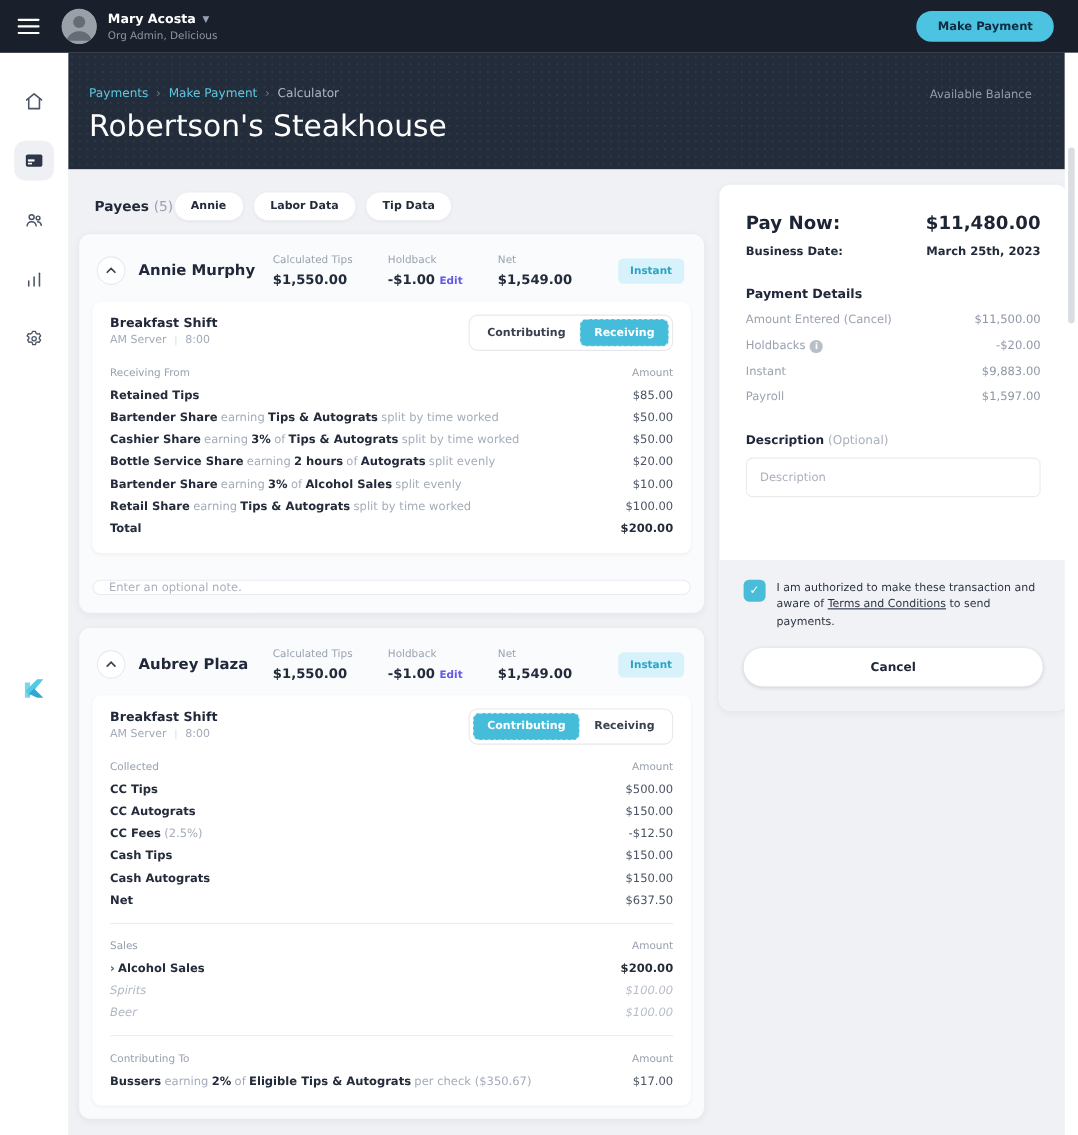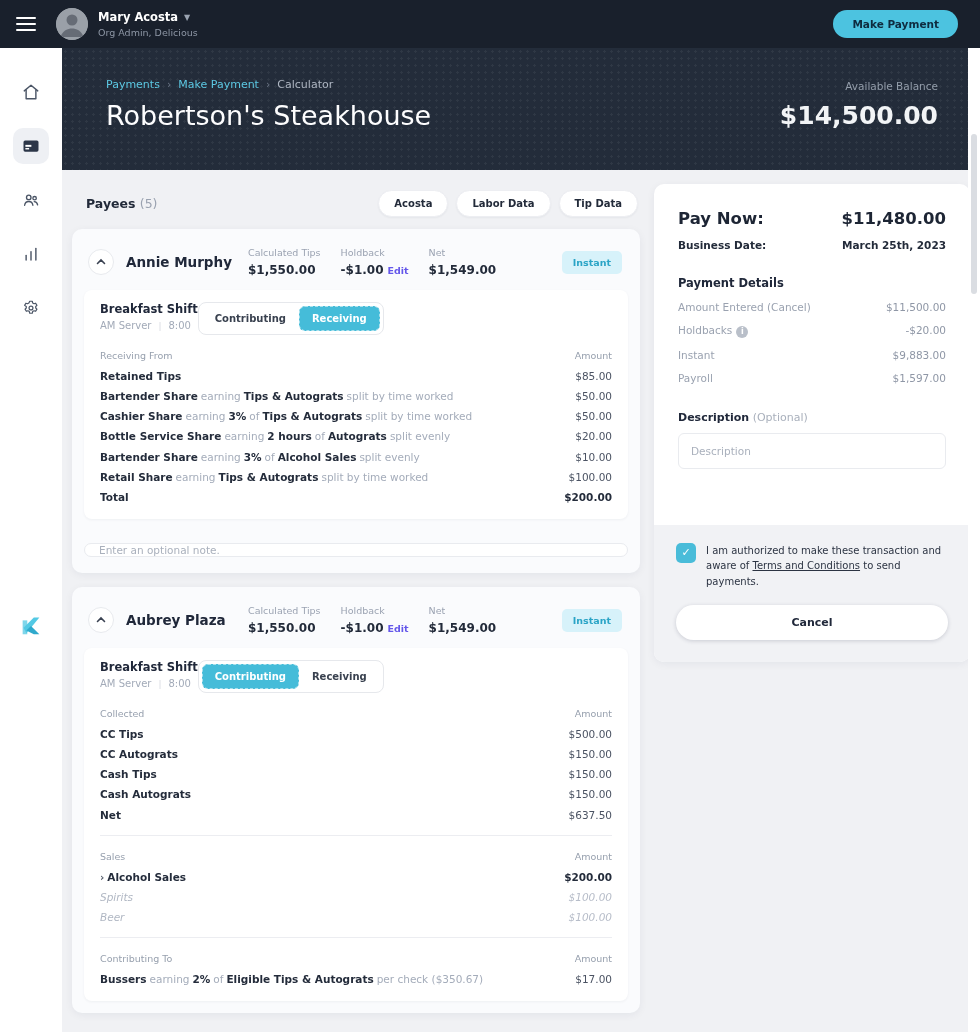--- a/index.html
+++ b/index.html
@@ -18,56 +18,56 @@
   .mk-pay{margin-left:auto;background:#4cc3e0;color:#0e2b3f;font-size:10.5px;font-weight:bold;border:none;border-radius:15px;padding:8px 19px;cursor:pointer}
 
   
   .sidebar{position:absolute;left:0;top:48px;bottom:0;width:62px;background:#fff;display:flex;flex-direction:column;align-items:center;padding-top:26px;gap:18px;z-index:2}
   .side-item{width:36px;height:36px;display:flex;align-items:center;justify-content:center;border-radius:10px;cursor:pointer}
   .side-item.active{background:#eef0f4}
   .side-item svg{width:18px;height:18px}
   .side-logo{position:absolute;top:564px;left:50%;transform:translateX(-50%);cursor:pointer}
 
   
-  .hero{margin-left:62px;margin-right:12px;height:122px;background-color:#232c3a;
+  .hero{margin-left:62px;margin-right:12px;height:106px;background-color:#232c3a;
     background-image:radial-gradient(rgba(255,255,255,.055) 1px,transparent 1.2px);background-size:7px 7px;
-    display:flex;justify-content:space-between;align-items:flex-start;padding:30px 30px 0 44px}
+    display:flex;justify-content:space-between;align-items:flex-start;padding:30px 30px 0 19px}
   .breadcrumb{font-size:11px;display:flex;gap:7px;align-items:center}
   .bc-link{color:#5cc8e3;cursor:pointer}
   .bc-sep{color:#6d7787}
   .bc-cur{color:#aeb6c2}
   .title{font-size:27px;color:#fdfdfe;margin:9px 0 0;font-weight:normal}
   .hero-right{text-align:right;padding-top:2px}
   .bal-label{color:#939daa;font-size:10.5px;margin-bottom:9px}
   .bal-value{color:#f2f4f6;font-size:25px;font-weight:bold}
 
   
   .content{margin-left:62px;margin-right:12px;background:#f0f1f4;display:flex;gap:14px;padding:14px 12px 0 10px;min-height:874px;align-items:flex-start}
   .left-col{width:568px;flex:none}
   .right-col{width:316px;flex:none}
 
-  .payees-row{display:flex;justify-content:space-between;align-items:center;padding:6px 2px 12px 14px}
+  .payees-row{display:flex;justify-content:flex-start;align-items:center;padding:6px 2px 12px 14px}
   .payees-title{font-size:12.5px;color:#222a39;font-weight:bold}
   .pt-count{color:#9aa2b0;font-weight:normal}
   .filters{display:flex;gap:8px}
   .pill{background:#fff;border:1px solid #edeef2;border-radius:15px;padding:7px 15px;font-size:10px;font-weight:bold;color:#232b3a;cursor:pointer;box-shadow:0 1px 2px rgba(25,35,60,.05)}
 
   
   .card{background:#fafbfd;border-radius:10px;box-shadow:0 2px 8px rgba(25,35,60,.06);padding:10px 10px 12px;margin-bottom:14px}
   .card-head{display:flex;align-items:center;padding:8px 8px 13px 6px}
   .collapse{width:26px;height:26px;border-radius:50%;background:#fff;border:1px solid #e8eaee;display:flex;align-items:center;justify-content:center;cursor:pointer;color:#3a4252;flex:none;padding:0}
   .pname{font-size:13.5px;font-weight:bold;color:#20283a;margin-left:12px;width:118px;flex:none}
-  .stats{display:flex;gap:20px;padding-left:4px}
+  .stats{display:flex;gap:32px;padding-left:4px}
   .s-label{font-size:9.5px;color:#9ba3b2;margin-bottom:5px}
   .s-value{font-size:12px;font-weight:bold;color:#232b3a;white-space:nowrap}
   .edit{color:#6457ea;font-size:9.5px;font-weight:bold;margin-left:4px;cursor:pointer}
   .badge{margin-left:auto;background:#d7f2fa;color:#2aa4c6;font-size:9.5px;font-weight:bold;padding:6px 11px;border-radius:5px}
 
   .inner{background:#fff;border-radius:8px;box-shadow:0 1px 3px rgba(25,35,60,.05);padding:12px 16px 12px;margin:0 2px}
-  .shift-row{display:flex;justify-content:flex-start;align-items:flex-start}
+  .shift-row{display:flex;justify-content:space-between;align-items:flex-start}
   .shift-title{font-size:11.5px;font-weight:bold;color:#20283a}
   .shift-sub{font-size:10px;color:#a2aab8;margin-top:4px;display:flex;gap:7px;align-items:center}
   .pipe{color:#d8dbe1;font-size:9px}
   .toggle{display:flex;border:1px solid #e6e8ec;border-radius:8px;padding:3px;background:#fff}
   .seg{font-size:10px;font-weight:bold;color:#39414f;padding:6px 12px;border-radius:6px;cursor:pointer;border:1px dashed transparent}
   .seg-active{background:#45bcd9;color:#fff;border-color:rgba(255,255,255,.55)}
 
   .trow{display:flex;justify-content:space-between;align-items:baseline;padding:3px 0;font-size:10.5px;line-height:1.35}
   .thead{margin-top:12px;color:#97a0ae;font-size:9.5px;padding-bottom:3px}
   .lbl{padding-right:12px}
@@ -188,34 +188,33 @@
       <span class="bc-link">Payments</span>
       <span class="bc-sep">›</span>
       <span class="bc-link">Make Payment</span>
       <span class="bc-sep">›</span>
       <span class="bc-cur">Calculator</span>
     </nav>
     <h1 class="title">Robertson's Steakhouse</h1>
   </div>
   <div class="hero-right">
     <div class="bal-label">Available Balance</div>
-    <div class="bal-value">$14,500.00</div>
   </div>
 </section>
 
 <main class="content">
   <div class="left-col">
 
     <div class="payees-row">
       <div class="payees-title">
         <span>Payees</span>
         <span class="pt-count">(5)</span>
       </div>
       <div class="filters">
-        <button class="pill">Acosta</button>
+        <button class="pill">Annie</button>
         <button class="pill">Labor Data</button>
         <button class="pill">Tip Data</button>
       </div>
     </div>
 
     <article class="card">
       <div class="card-head">
         <button class="collapse">
           <svg width="10" height="10" viewBox="0 0 10 10" fill="none" stroke="#3a4252" stroke-width="1.6" stroke-linecap="round">
               <path d="M1.5 6.5 5 3l3.5 3.5"></path>
@@ -337,20 +336,24 @@
             </div>
             <div class="trow">
               <span class="lbl"><span class="pt-strong">CC Tips</span></span>
               <span class="amt">$500.00</span>
             </div>
             <div class="trow">
               <span class="lbl"><span class="pt-strong">CC Autograts</span></span>
               <span class="amt">$150.00</span>
             </div>
             <div class="trow">
+              <span class="lbl"><span class="pt-strong">CC Fees</span><span class="pt-muted">(2.5%)</span></span>
+              <span class="amt">-$12.50</span>
+            </div>
+            <div class="trow">
               <span class="lbl"><span class="pt-strong">Cash Tips</span></span>
               <span class="amt">$150.00</span>
             </div>
             <div class="trow">
               <span class="lbl"><span class="pt-strong">Cash Autograts</span></span>
               <span class="amt">$150.00</span>
             </div>
             <div class="trow">
               <span class="lbl"><span class="pt-strong">Net</span></span>
               <span class="amt">$637.50</span>

